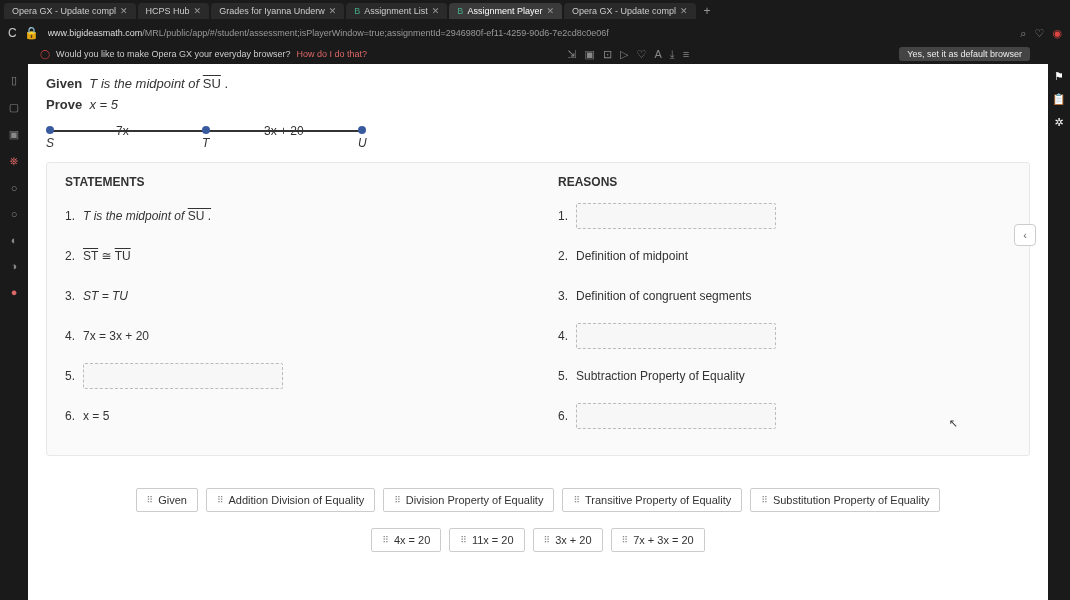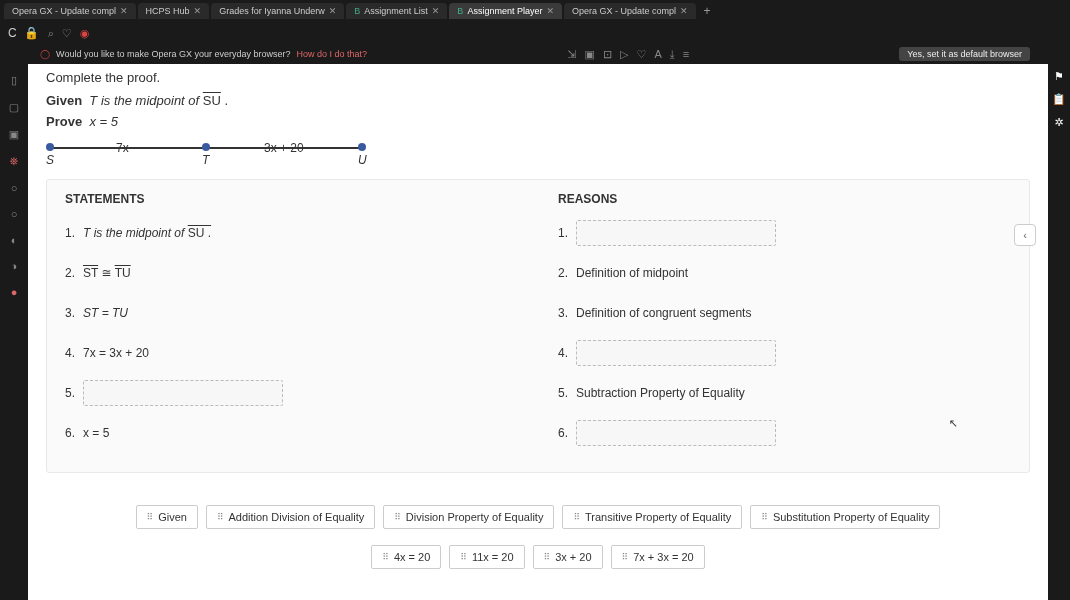--- a/index.html
+++ b/index.html
@@ -75,20 +75,21 @@
       </span>
     <span class="tab">
         <span>Opera GX - Update compl</span>
         <span class="tab-close">✕</span>
       </span>
     <span class="tab-add">+</span>
   </div>
   <div class="url-bar">
     <span class="nav-ic">C</span>
     <span class="nav-ic">🔒</span>
+    <div class="url-text"><span class="url-host">www.bigideasmath.com</span><span>/MRL/public/app/#/student/assessment;isPlayerWindow=true;assignmentId=2946980f-ef11-4259-90d6-7e2cd8c0e06f</span></div>
     <div class="url-icons">
       <span>⌕</span>
       <span>♡</span>
       <span style="color:#d44">◉</span>
     </div>
   </div>
   <div class="banner">
     <span style="color:#d44">◯</span>
     <span>Would you like to make Opera GX your everyday browser?</span>
     <span class="banner-link">How do I do that?</span>
@@ -119,21 +120,20 @@
 </div>
 
 <div class="right-rail">
   <span>⚑</span>
   <span>📋</span>
   <span>✲</span>
 </div>
 
 <div class="content">
   <div class="content-inner">
-    <div class="instruction">Complete the proof.</div>
 
     <div class="given-prove">
       <b>Given</b>&nbsp;&nbsp;<i>T is the midpoint of </i><span class="overline">SU</span> .
     </div>
     <div class="given-prove">
       <b>Prove</b>&nbsp;&nbsp;<i>x = 5</i>
     </div>
 
     <div class="diagram">
       <div class="dline"></div>

